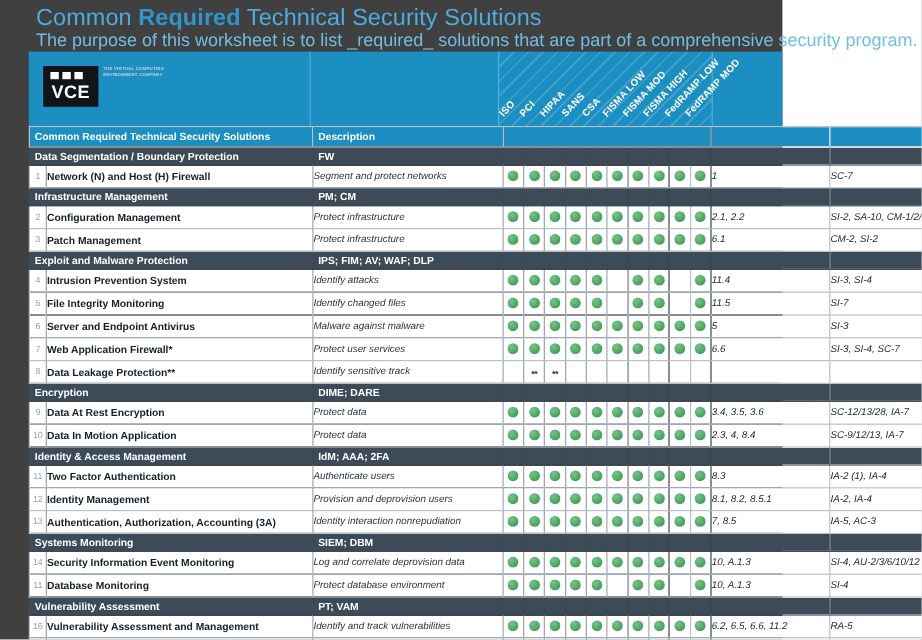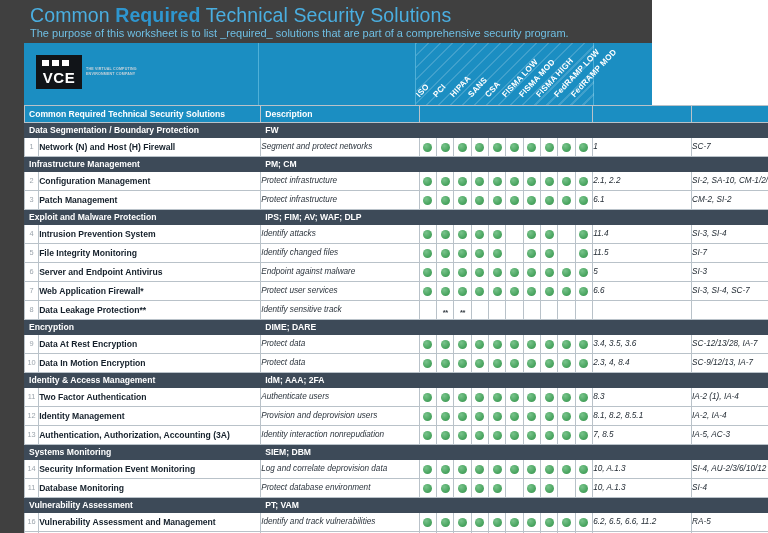--- a/index.html
+++ b/index.html
@@ -22,21 +22,21 @@
   .doc-title {
     font-size: 19.5px;
     color: #4aaee0;
     font-weight: 400;
     letter-spacing: 0.1px;
     line-height: 22px;
     white-space: nowrap;
   }
   .doc-title .strong { font-weight: bold; color: #2e96cf; }
   .doc-sub {
-    font-size: 11px;
+    font-size: 15px;
     color: #6fbfe4;
     margin-top: 2px;
     line-height: 11px;
     white-space: nowrap;
   }
 
   
   .blue-band {
     position: relative;
     margin-top: 4px;
@@ -44,21 +44,21 @@
     height: 62px;
     overflow: hidden;
   }
   .band-sep {
     position: absolute; top: 0; bottom: 0;
     width: 1px; background: #4fb0d8;
   }
   .logo-box {
     position: absolute;
     left: 12px; top: 12px;
-    display: flex; align-items: center;
+    display: flex; align-items: flex-start;
   }
   .vce-mark {
     width: 46px; height: 34px;
     background: #111418;
     position: relative;
     display: flex; align-items: flex-end;
     justify-content: center;
   }
   .vce-dots {
     position: absolute; top: 5px; left: 6px;
@@ -407,21 +407,21 @@
           <td class="dot"><span class="pip"></span></td>
           <td class="dot"><span class="pip"></span></td>
           <td class="dot"></td>
           <td class="dot"><span class="pip"></span></td>
           <td class="pci">11.5</td>
           <td class="nist">SI-7</td>
         </tr>
         <tr class="item">
           <td class="num">6</td>
           <td class="name">Server and Endpoint Antivirus</td>
-          <td class="desc">Endpoint against malware</td>
+          <td class="desc">Malware against malware</td>
           <td class="dot"><span class="pip"></span></td>
           <td class="dot"><span class="pip"></span></td>
           <td class="dot"><span class="pip"></span></td>
           <td class="dot"><span class="pip"></span></td>
           <td class="dot"><span class="pip"></span></td>
           <td class="dot"><span class="pip"></span></td>
           <td class="dot"><span class="pip"></span></td>
           <td class="dot"><span class="pip"></span></td>
           <td class="dot"><span class="pip"></span></td>
           <td class="dot"><span class="pip"></span></td>
@@ -490,21 +490,21 @@
           <td class="dot"><span class="pip"></span></td>
           <td class="dot"><span class="pip"></span></td>
           <td class="dot"><span class="pip"></span></td>
           <td class="dot"><span class="pip"></span></td>
           <td class="dot"><span class="pip"></span></td>
           <td class="pci">3.4, 3.5, 3.6</td>
           <td class="nist">SC-12/13/28, IA-7</td>
         </tr>
         <tr class="item">
           <td class="num">10</td>
-          <td class="name">Data In Motion Encryption</td>
+          <td class="name">Data In Motion Application</td>
           <td class="desc">Protect data</td>
           <td class="dot"><span class="pip"></span></td>
           <td class="dot"><span class="pip"></span></td>
           <td class="dot"><span class="pip"></span></td>
           <td class="dot"><span class="pip"></span></td>
           <td class="dot"><span class="pip"></span></td>
           <td class="dot"><span class="pip"></span></td>
           <td class="dot"><span class="pip"></span></td>
           <td class="dot"><span class="pip"></span></td>
           <td class="dot"><span class="pip"></span></td>

